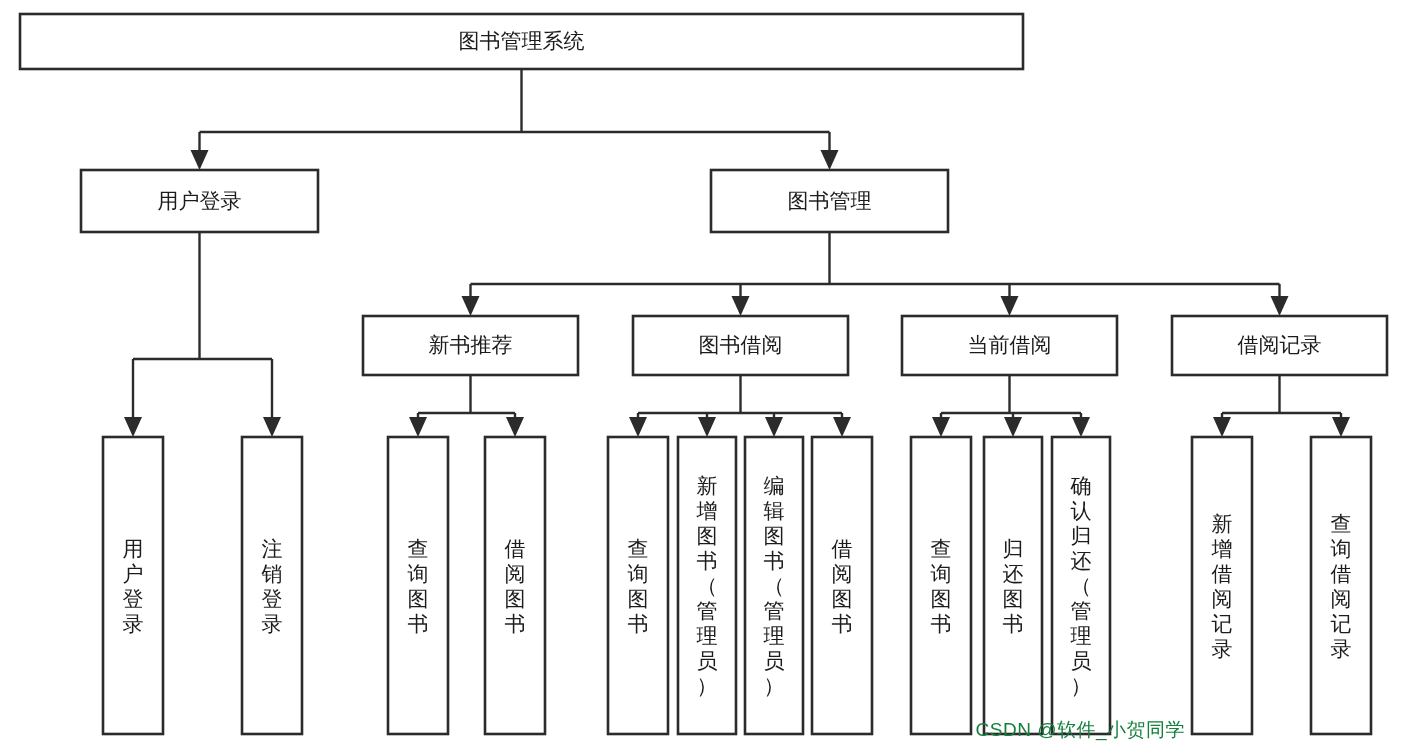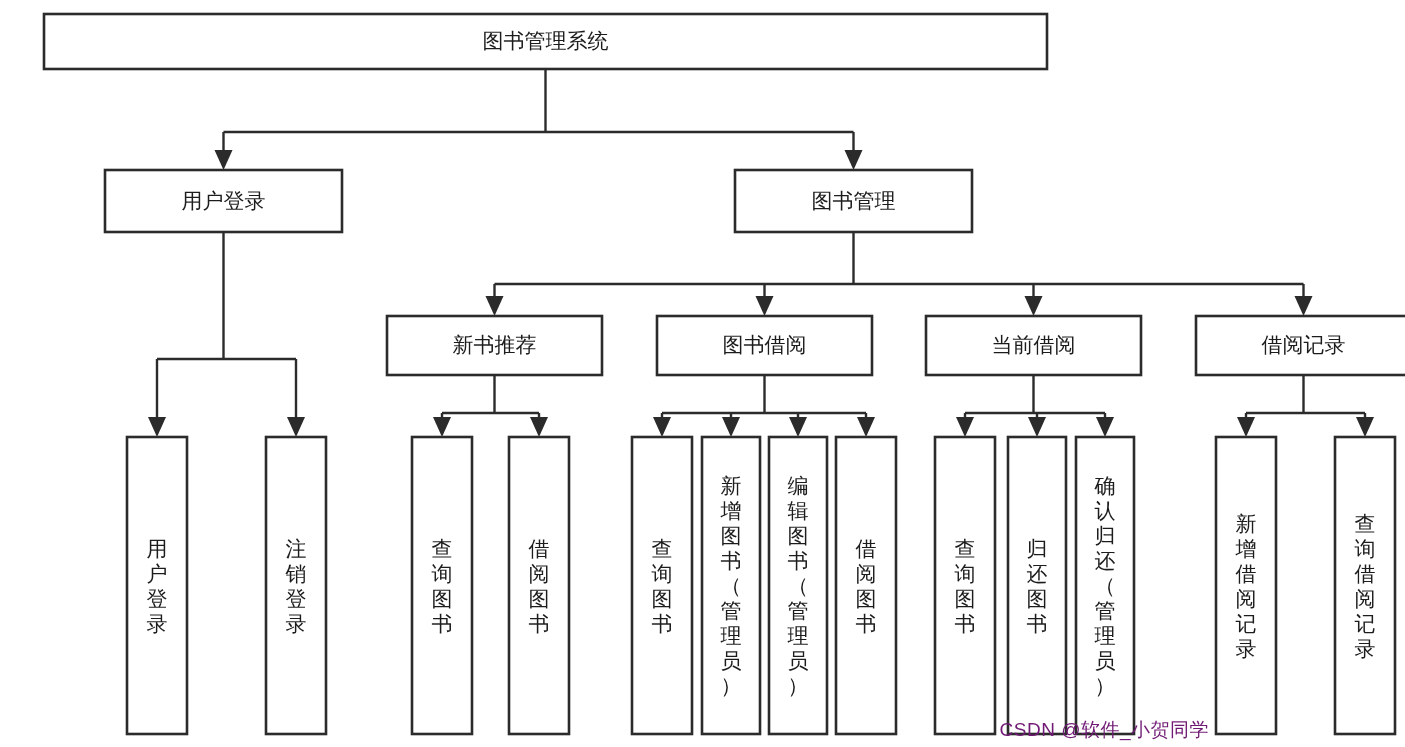--- a/index.html
+++ b/index.html
@@ -11,21 +11,20 @@
     width: 1405px;
     height: 747px;
     font-family: "Liberation Sans", "DejaVu Sans", sans-serif;
     overflow: hidden;
   }
   #diagram-root {
     position: relative;
     width: 1193px;
     height: 747px;
     background: #ffffff;
-    margin-left: 24px;
   }
   svg#chart-svg {
     position: absolute;
     left: 0;
     top: 0;
     width: 1405px;
     height: 747px;
     display: block;
   }
   .node-box {
@@ -55,21 +54,21 @@
     font-size: 21px;
     fill: #1c1c1c;
     text-anchor: middle;
   }
   .watermark-text {
     position: absolute;
     right: 8px;
     bottom: 4px;
     font-family: "Liberation Sans", "DejaVu Sans", sans-serif;
     font-size: 19px;
-    color: #701a75;
+    color: #15803d;
     letter-spacing: 0.5px;
     white-space: nowrap;
     pointer-events: none;
   }
 </style>
 </head>
 <body>
 
 <div id="diagram-root">
   <svg id="chart-svg" viewBox="0 0 1405 747">

